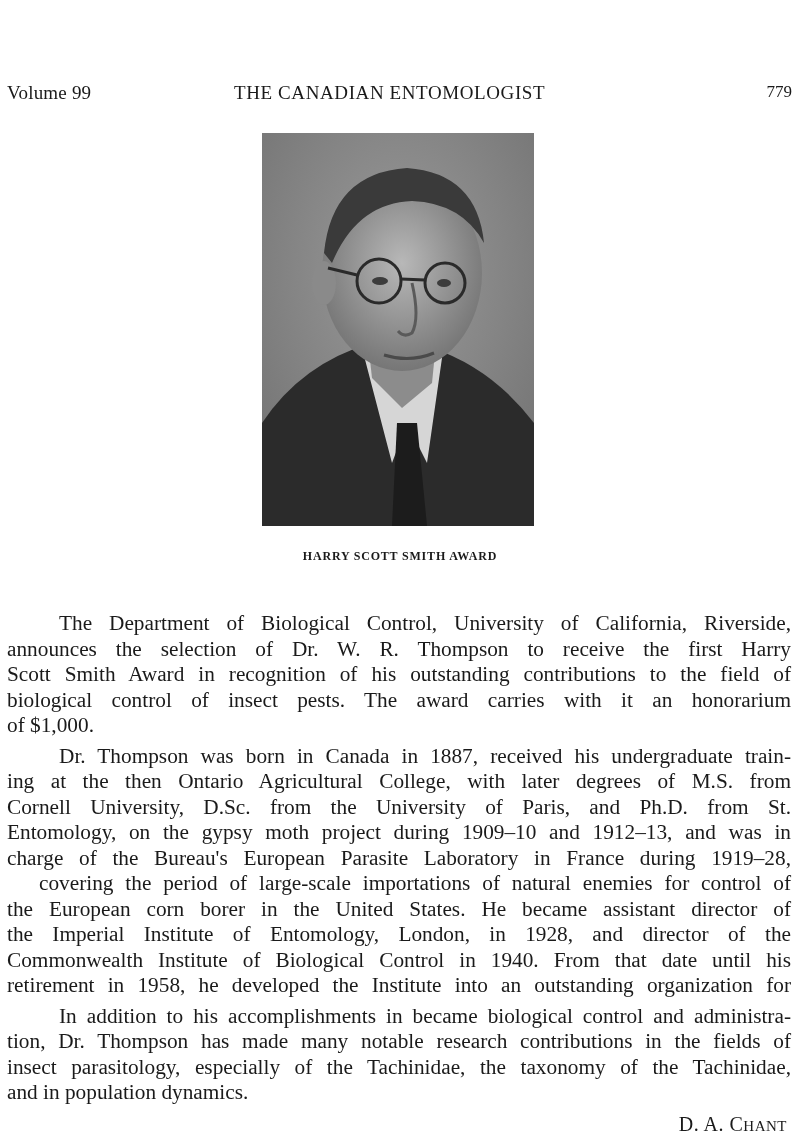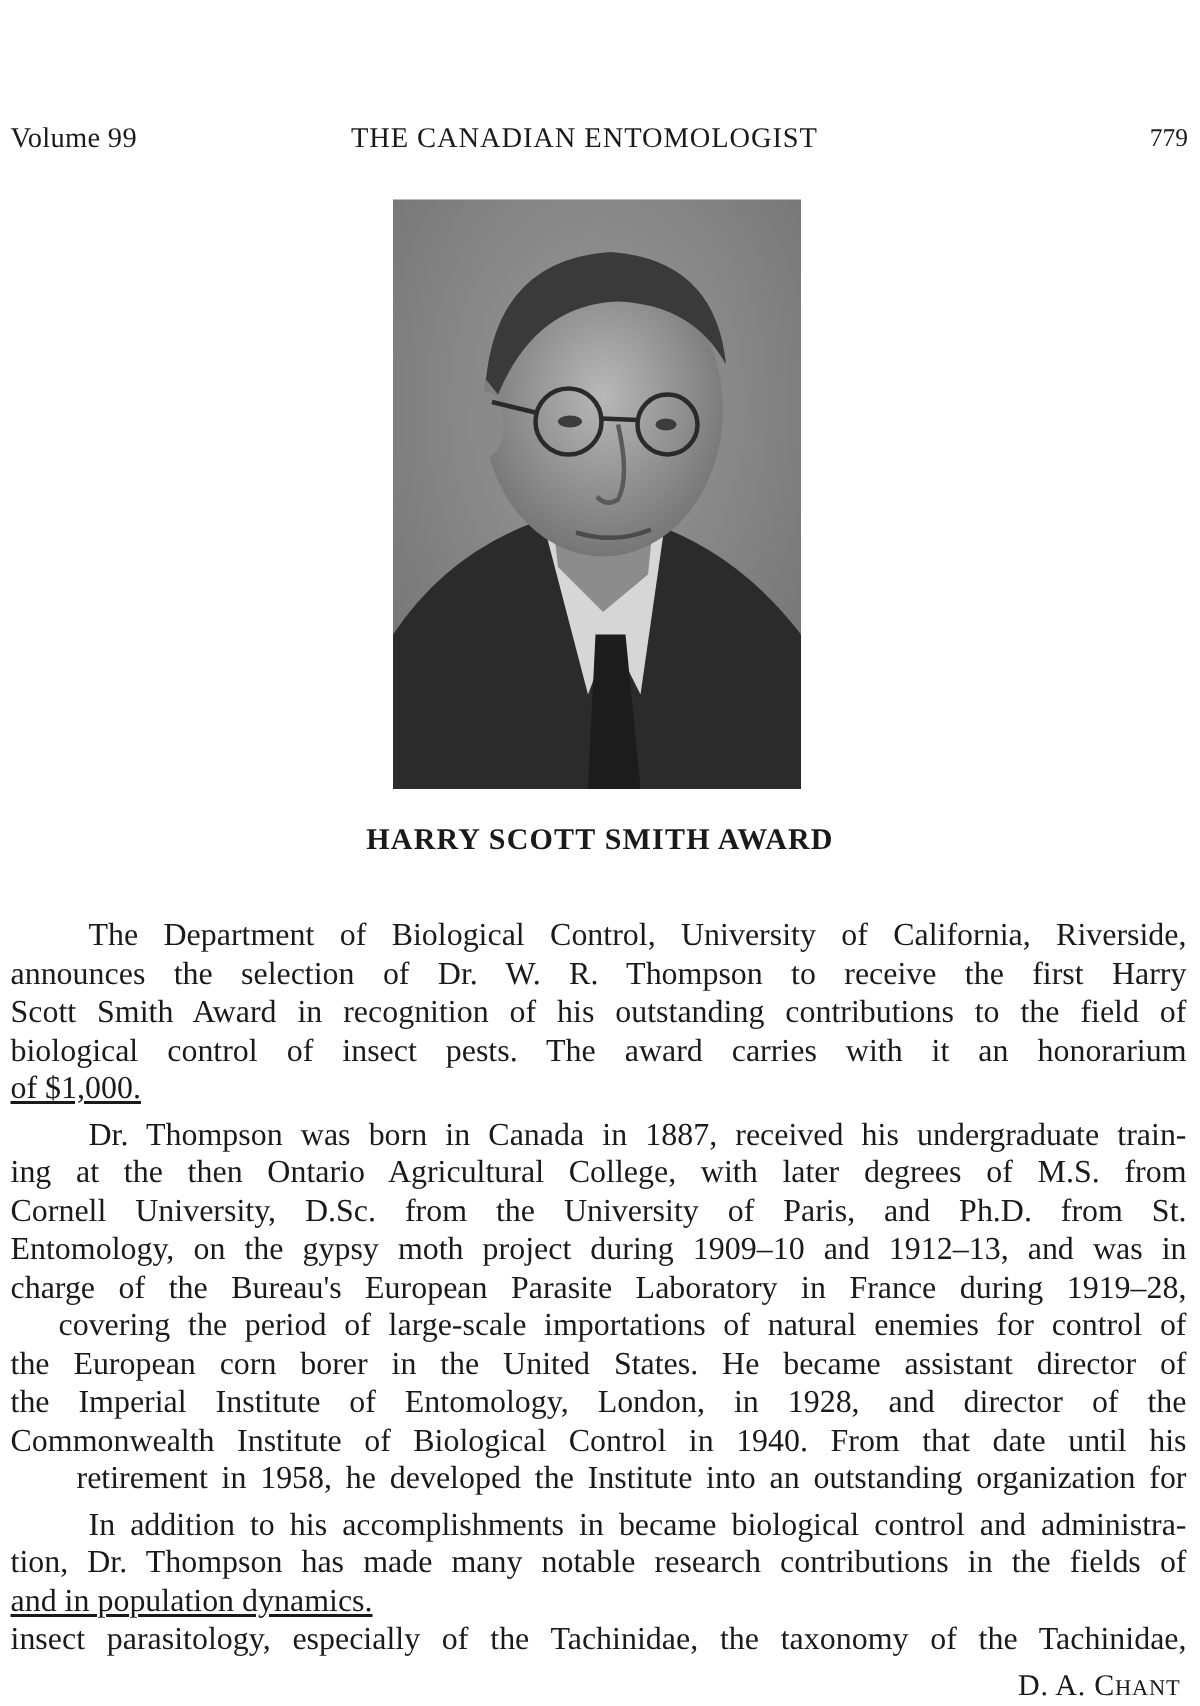--- a/index.html
+++ b/index.html
@@ -16,30 +16,30 @@
   .header .page { position: absolute; right: 0; top: 0; font-size: 17px; margin-left: 16px; }
 
   .photo {
     position: absolute; left: 262px; top: 133px; width: 272px; height: 393px;
     background: #8a8a8a; overflow: hidden;
   }
   .photo svg { display: block; width: 100%; height: 100%; }
 
   .title {
     position: absolute; top: 549px; left: 0; width: 800px; text-align: center;
-    font-size: 20px; font-weight: bold; letter-spacing: 0.8px;
+    font-size: 12px; font-weight: bold; letter-spacing: 0.8px;
   }
 
   .body-text {
     position: absolute; left: 7px; width: 784px; top: 611px;
     font-size: 21.3px; line-height: 25.5px; text-align: justify;
   }
   .body-text p { margin: 0 0 5px 0; text-indent: 52px; }
   .body-text .ln { display: block; text-align: justify; text-align-last: justify; }
-  .body-text .ln.last { text-align-last: left; text-decoration: underline; }
+  .body-text .ln.last { text-align-last: left; }
 
   .signature {
     position: absolute; right: 13px; top: 1113px; font-size: 20px; letter-spacing: 0.5px;
   }
   .signature .sc { font-size: 15px; margin-top: 24px; }
 </style>
 </head>
 <body>
 
 <div class="header">
@@ -102,23 +102,23 @@
   <p style="text-indent: 0px;">
     <span class="ln" style="text-indent: 52px;">Dr. Thompson was born in Canada in 1887, received his undergraduate train-</span>
     <span class="ln" style="text-indent: 0px;">ing at the then Ontario Agricultural College, with later degrees of M.S. from</span>
     <span class="ln" style="text-indent: 0px;">Cornell University, D.Sc. from the University of Paris, and Ph.D. from St.</span>
     <span class="ln" style="text-indent: 0px;">Entomology, on the gypsy moth project during 1909–10 and 1912–13, and was in</span>
     <span class="ln" style="text-indent: 0px;">charge of the Bureau's European Parasite Laboratory in France during 1919–28,</span>
     <span class="ln" style="text-indent: 0px; margin-left: 32px;">covering the period of large-scale importations of natural enemies for control of</span>
     <span class="ln" style="text-indent: 0px;">the European corn borer in the United States.  He became assistant director of</span>
     <span class="ln" style="text-indent: 0px;">the Imperial Institute of Entomology, London, in 1928, and director of the</span>
     <span class="ln" style="text-indent: 0px;">Commonwealth Institute of Biological Control in 1940.  From that date until his</span>
-    <span class="ln" style="text-indent: 0px; margin-left: 44px;">retirement in 1958, he developed the Institute into an outstanding organization for</span>
+    <span class="ln" style="text-indent: 0px;">retirement in 1958, he developed the Institute into an outstanding organization for</span>
   </p>
   <p style="text-indent: 0px;">
     <span class="ln" style="text-indent: 52px;">In addition to his accomplishments in became biological control and administra-</span>
     <span class="ln" style="text-indent: 0px;">tion, Dr. Thompson has made many notable research contributions in the fields of</span>
+    <span class="ln" style="text-indent: 0px;">insect parasitology, especially of the Tachinidae, the taxonomy of the Tachinidae,</span>
     <span class="ln last" style="text-indent: 0px;">and in population dynamics.</span>
-    <span class="ln" style="text-indent: 0px;">insect parasitology, especially of the Tachinidae, the taxonomy of the Tachinidae,</span>
   </p>
 </div>
 
 <div class="signature"><span>D. A. C</span><span class="sc">HANT</span></div>
 
 </body></html>

